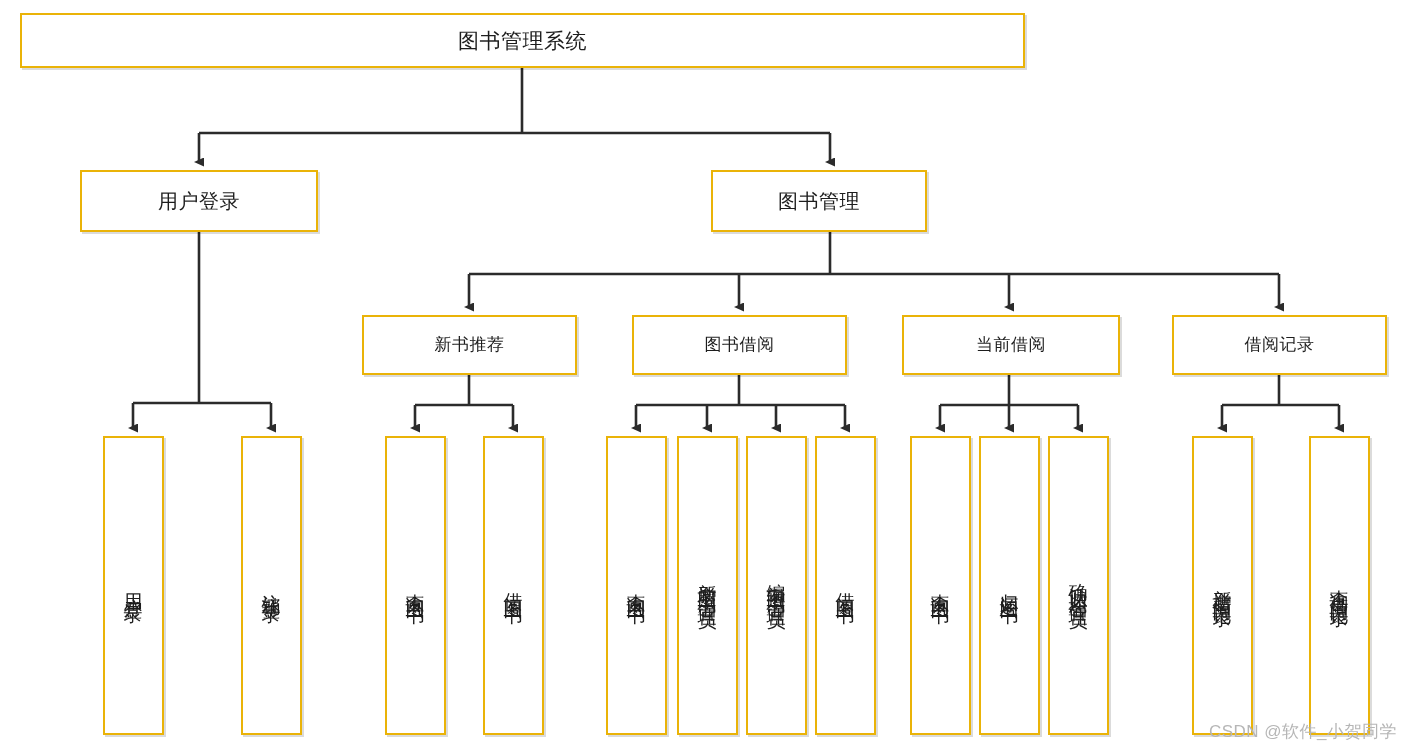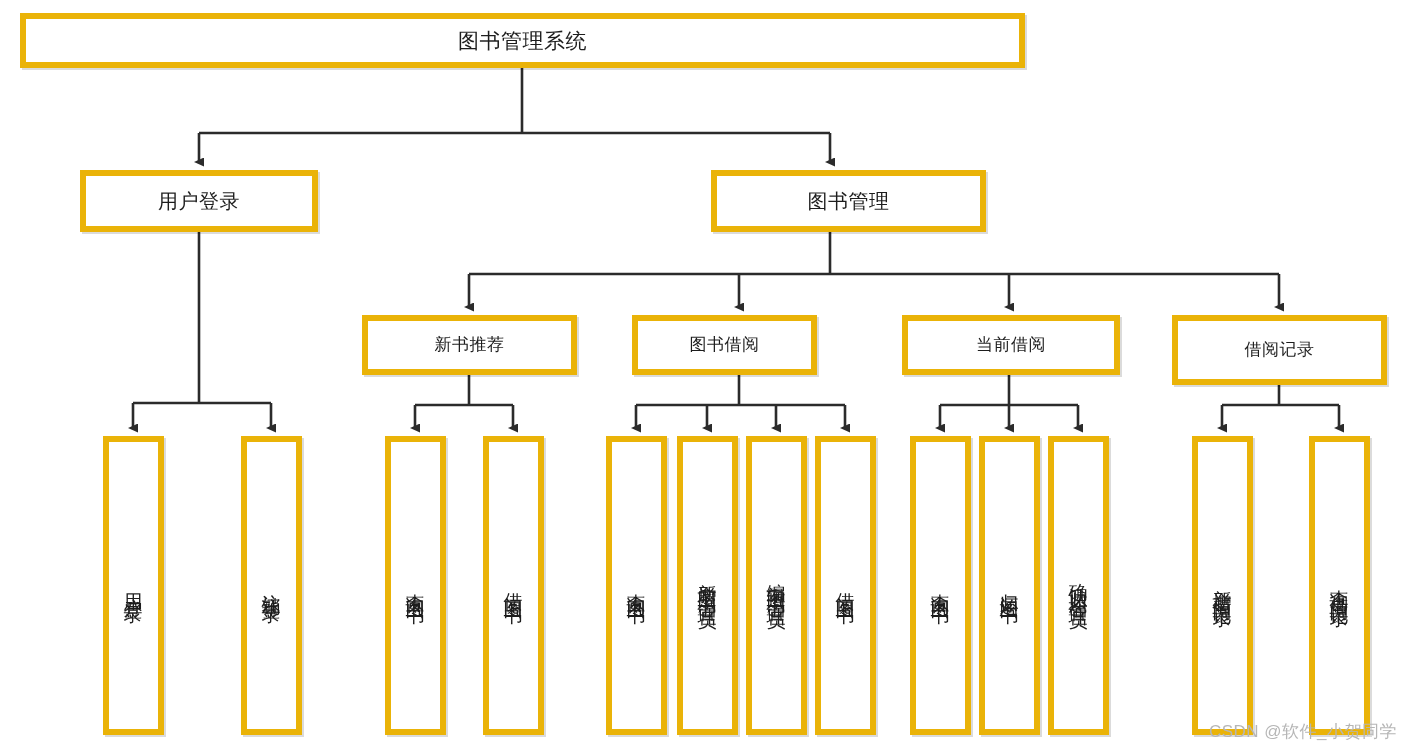--- a/index.html
+++ b/index.html
@@ -23,21 +23,21 @@
     left: 0;
     top: 0;
     width: 1405px;
     height: 747px;
     pointer-events: none;
   }
   .node {
     position: absolute;
     box-sizing: border-box;
     background: #ffffff;
-    border: 6px solid #eab308;
+    border: 2px solid #eab308;
     display: flex;
     align-items: center;
     justify-content: center;
     box-shadow: 2px 2px 0 rgba(0,0,0,0.14);
   }
   .node-label {
     color: #1d1d1d;
     letter-spacing: 0.5px;
     line-height: 1.12;
     text-align: center;
@@ -124,34 +124,34 @@
     </g>
   </svg>
 
   <div class="node root" style="left:20px; top:13px; width:1005px; height:55px;">
     <span class="node-label">图书管理系统</span>
   </div>
 
   <div class="node level2" style="left:80px; top:170px; width:238px; height:62px;">
     <span class="node-label">用户登录</span>
   </div>
-  <div class="node level2" style="left:711px; top:170px; width:275px; height:62px;">
+  <div class="node level2" style="left:711px; top:170px; width:216px; height:62px;">
     <span class="node-label">图书管理</span>
   </div>
 
   <div class="node level3" style="left:362px; top:315px; width:215px; height:60px;">
     <span class="node-label">新书推荐</span>
   </div>
-  <div class="node level3" style="left:632px; top:315px; width:185px; height:60px;">
+  <div class="node level3" style="left:632px; top:315px; width:215px; height:60px;">
     <span class="node-label">图书借阅</span>
   </div>
   <div class="node level3" style="left:902px; top:315px; width:218px; height:60px;">
     <span class="node-label">当前借阅</span>
   </div>
-  <div class="node level3" style="left:1172px; top:315px; width:215px; height:70px;">
+  <div class="node level3" style="left:1172px; top:315px; width:215px; height:60px;">
     <span class="node-label">借阅记录</span>
   </div>
 
   <div class="node leaf" style="left:103px; top:436px; width:61px; height:299px;">
     <span class="node-label">用户登录</span>
   </div>
   <div class="node leaf" style="left:241px; top:436px; width:61px; height:299px;">
     <span class="node-label">注销登录</span>
   </div>
 

